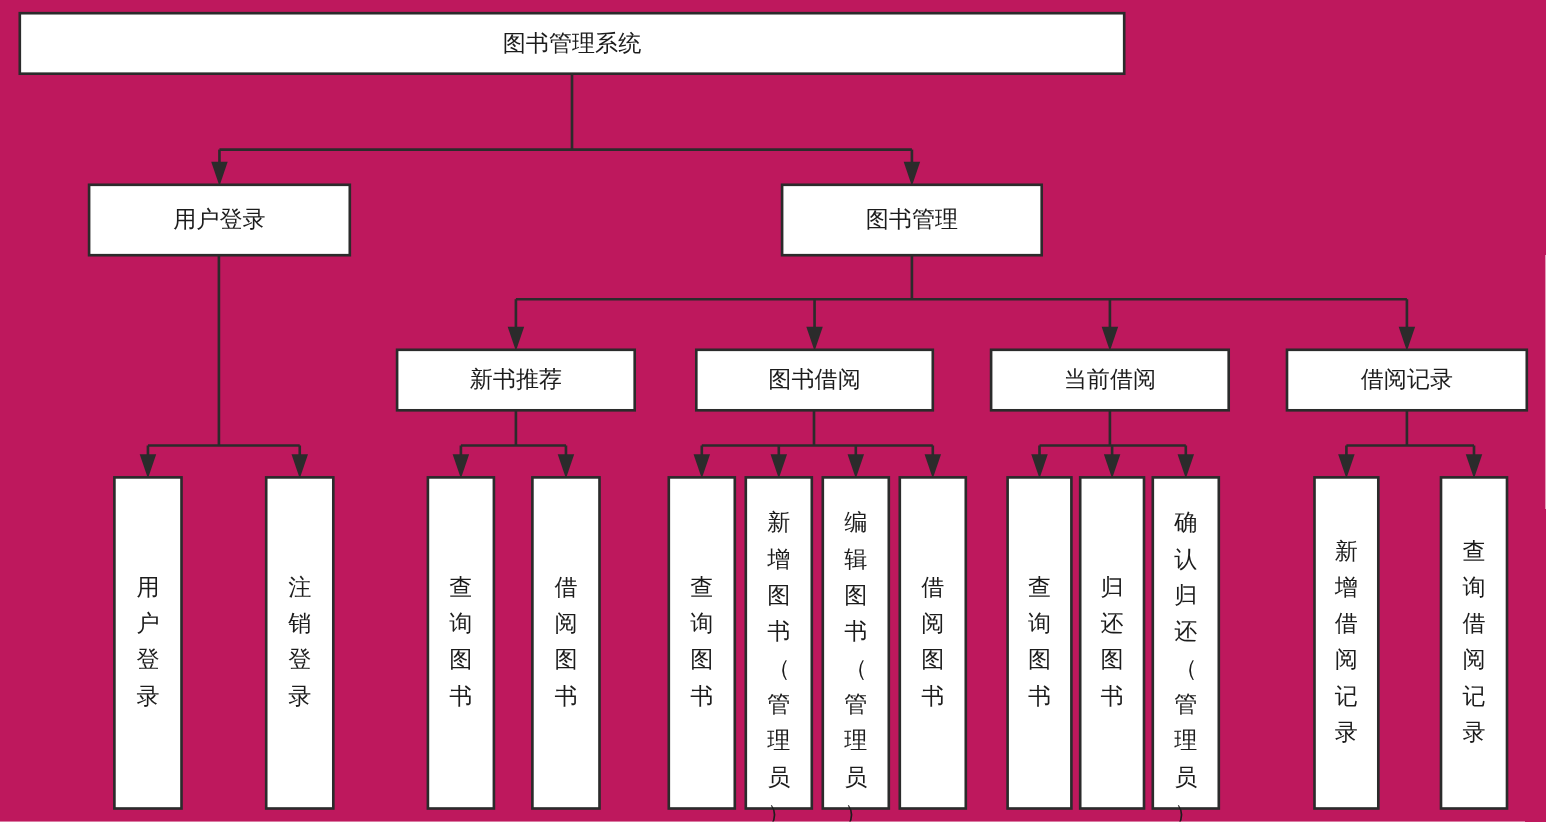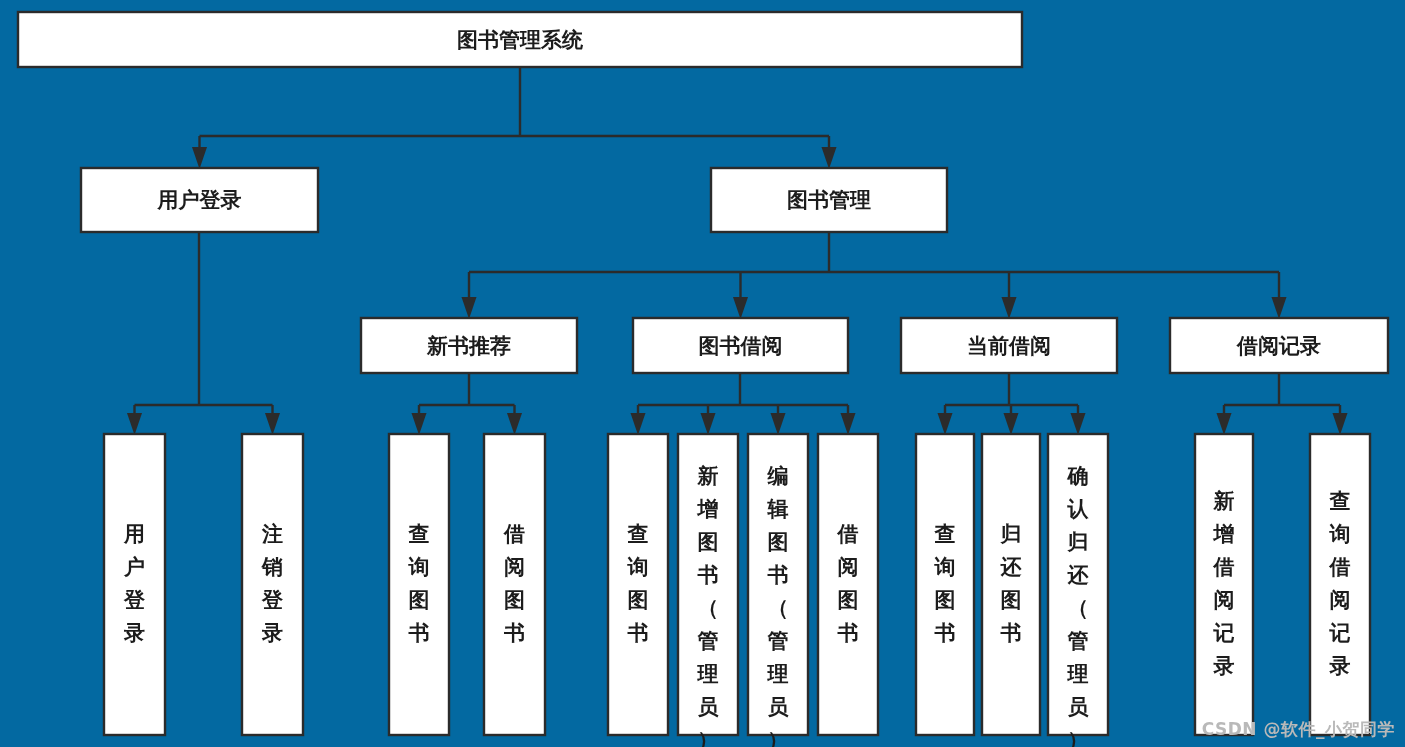--- a/index.html
+++ b/index.html
@@ -10,22 +10,21 @@
   body {
     width: 1405px;
     height: 747px;
     font-family: "DejaVu Sans", "Liberation Sans", sans-serif;
     overflow: hidden;
   }
   #diagram-root {
     position: relative;
     width: 1405px;
     height: 747px;
-    background: #0369a1;
-    font-weight: bold;
+    background: #be185d;
   }
   svg#flow {
     position: absolute;
     left: 0;
     top: 0;
     width: 1405px;
     height: 747px;
     display: block;
   }
   .node-rect {
@@ -272,15 +271,14 @@
           <text x="1340" y="502" class="node-label-h">查</text>
           <text x="1340" y="535" class="node-label-h">询</text>
           <text x="1340" y="568" class="node-label-h">借</text>
           <text x="1340" y="601" class="node-label-h">阅</text>
           <text x="1340" y="634" class="node-label-h">记</text>
           <text x="1340" y="667" class="node-label-h">录</text>
         </g>
       </g>
   </svg>
 
-  <div class="watermark-text">CSDN @软件_小贺同学</div>
 
 </div>
 
 </body></html>

